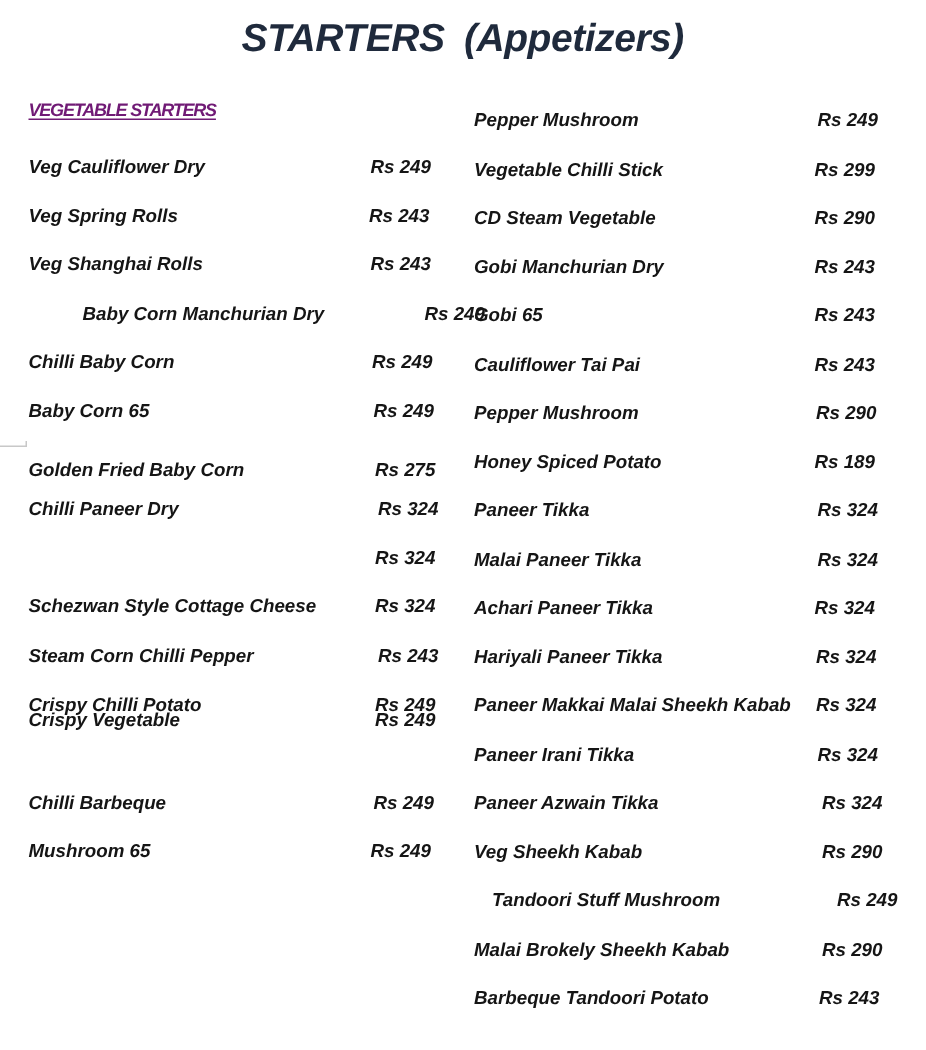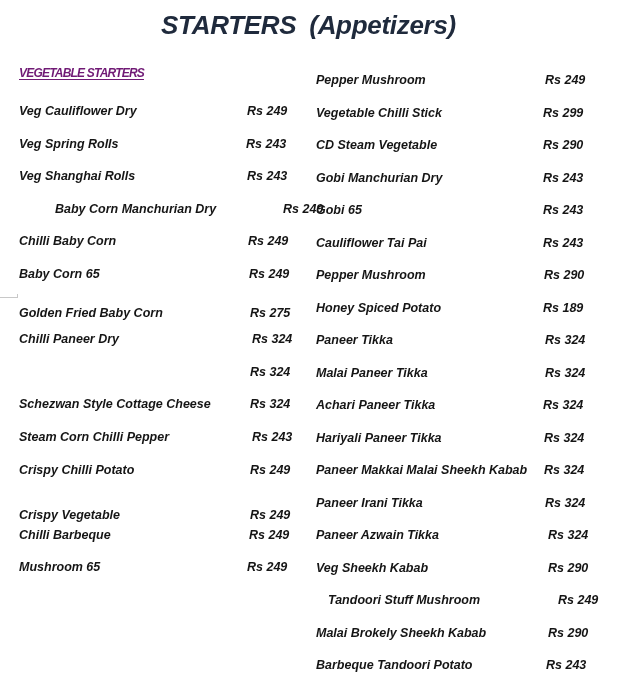--- a/index.html
+++ b/index.html
@@ -71,21 +71,21 @@
         <span class="price" style="left: 231px;">Rs 324</span>
       </div>
       <div class="item" style="left: 19px; top: 430px; width: 300px;">
         <span class="name">Steam Corn Chilli Pepper</span>
         <span class="price" style="left: 233px;">Rs 243</span>
       </div>
       <div class="item" style="left: 19px; top: 462.6px; width: 300px;">
         <span class="name">Crispy Chilli Potato</span>
         <span class="price" style="left: 231px;">Rs 249</span>
       </div>
-      <div class="item" style="left: 19px; top: 508px; width: 300px;">
+      <div class="item" style="left: 19px; top: 473px; width: 300px;">
         <span class="name">Crispy Vegetable</span>
         <span class="price" style="left: 231px;">Rs 249</span>
       </div>
       <div class="item" style="left: 19px; top: 527.8px; width: 300px;">
         <span class="name">Chilli Barbeque</span>
         <span class="price" style="left: 230px;">Rs 249</span>
       </div>
       <div class="item" style="left: 19px; top: 560.4px; width: 300px;">
         <span class="name">Mushroom 65</span>
         <span class="price" style="left: 228px;">Rs 249</span>

